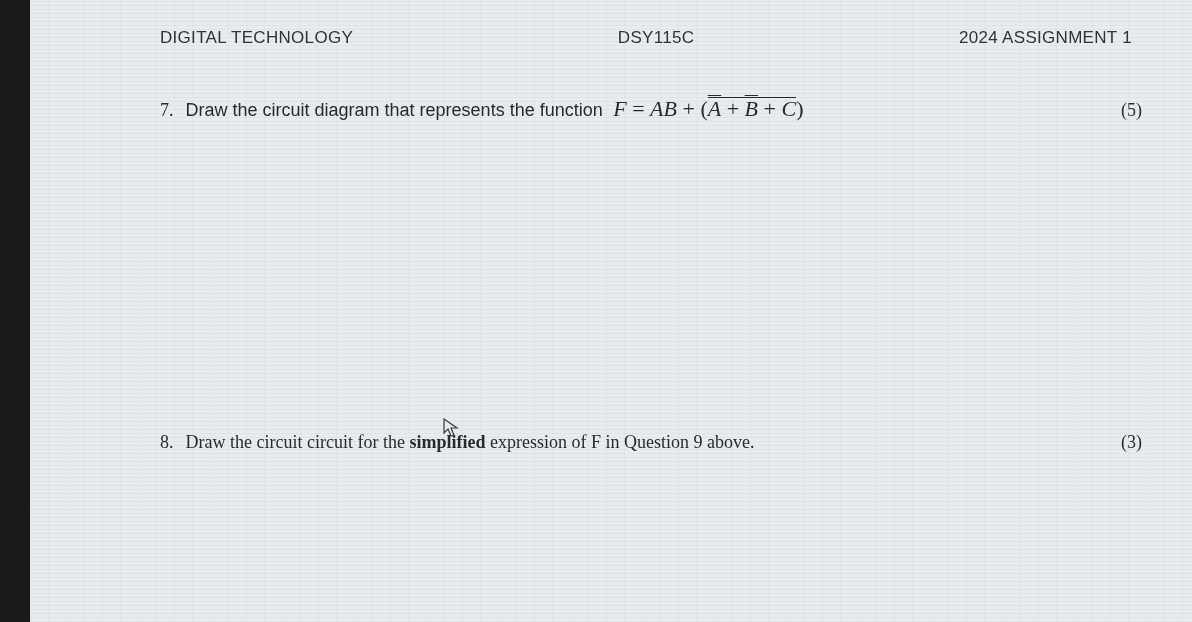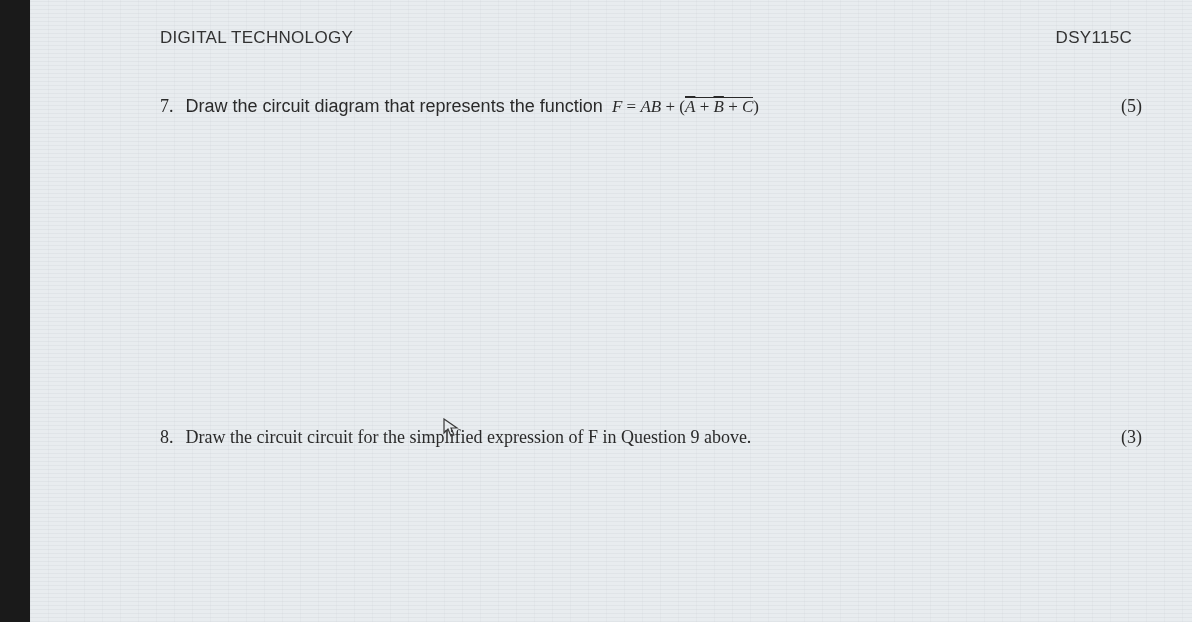--- a/index.html
+++ b/index.html
@@ -56,35 +56,35 @@
       font-size: 18px;
       color: #2a2a2a;
       flex: 1;
     }
     .qtext-serif {
       font-family: Georgia, 'Times New Roman', serif;
     }
     .formula {
       font-family: 'Times New Roman', Times, serif;
       font-style: italic;
-      font-size: 17px;
+      font-size: 22px;
       text-align: right;
     }
     .overline {
       text-decoration: overline;
       text-decoration-thickness: 1px;
     }
     .overline-long {
       border-top: 1px solid #2a2a2a;
       padding-top: 1px;
       display: inline-block;
       line-height: 0.9;
     }
     .bold {
-      font-weight: normal;
+      font-weight: bold;
       text-align: center;
     }
     .marks {
       font-size: 18px;
       margin-left: 40px;
       font-family: Georgia, 'Times New Roman', serif;
     }
     .cursor-icon {
       position: absolute;
       left: 413px;
@@ -94,20 +94,21 @@
       pointer-events: none;
     }
   </style>
 </head>
 <body>
 
 <div class="page">
   <div class="header">
     <span>DIGITAL TECHNOLOGY</span>
     <span>DSY115C</span>
+    <span>2024 ASSIGNMENT 1</span>
   </div>
 
   <div class="question">
     <span class="qnum">7.</span>
     <span class="qtext">
       <span>Draw the circuit diagram that represents the function</span>
       <span class="formula">
         &nbsp;<span>F</span><span style="font-style:normal"> = </span><span>AB</span><span style="font-style:normal"> + </span><span style="font-style:normal">(</span><span class="overline-long"><span class="overline">A</span><span style="font-style:normal"> + </span><span class="overline">B</span><span style="font-style:normal"> + </span><span>C</span></span><span style="font-style:normal">)</span>
       </span>
     </span>

